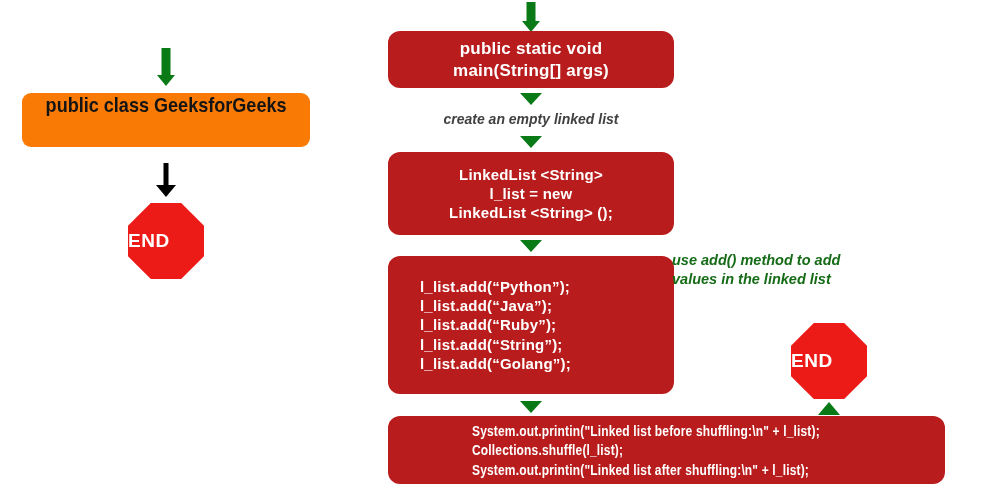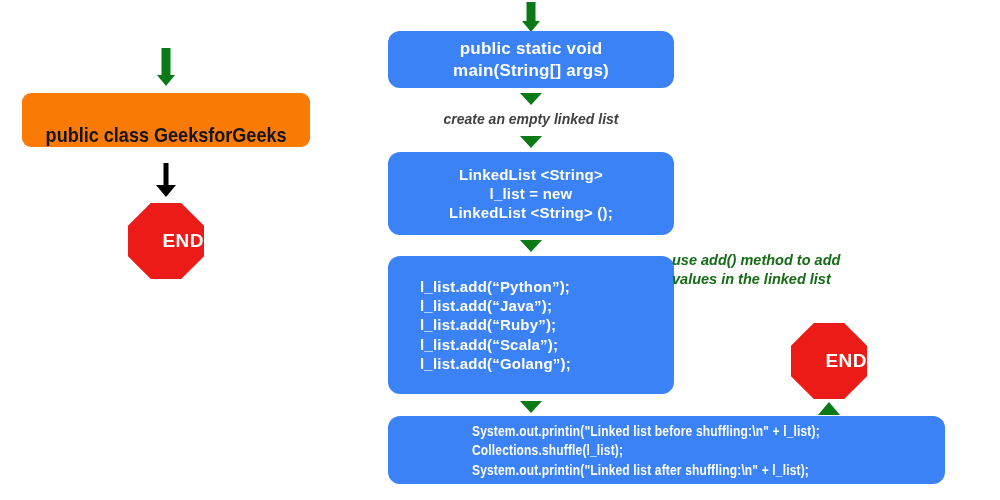--- a/index.html
+++ b/index.html
@@ -16,21 +16,21 @@
     height: 500px;
     background: #ffffff;
     overflow: hidden;
   }
 
   
   .node { position: absolute; box-sizing: border-box; }
 
   
   .proc {
-    background: #3b82f6;
+    background: #b91c1c;
     border-radius: 12px;
     color: #ffffff;
     display: flex;
     flex-direction: column;
     align-items: center;
     justify-content: center;
     font-weight: bold;
     letter-spacing: .2px;
     line-height: 1.28;
     text-align: center;
@@ -55,43 +55,42 @@
     transform-origin: left center;
     font-weight: bold;
   }
 
   
   .classbox {
     background: #f97b06;
     border-radius: 9px;
     color: #141414;
     display: flex;
-    align-items: flex-end;
+    align-items: flex-start;
     justify-content: center;
     font-weight: bold;
     text-align: center;
   }
   .classbox .ln {
     transform: scaleX(.86);
     transform-origin: center center;
     white-space: pre;
   }
 
   
   .stopsign {
     background: #ec1b17;
     color: #ffffff;
     display: flex;
     align-items: center;
-    justify-content: flex-end;
+    justify-content: flex-start;
     font-weight: bold;
     -webkit-clip-path: polygon(30% 0%, 70% 0%, 100% 30%, 100% 70%, 70% 100%, 30% 100%, 0% 70%, 0% 30%);
     clip-path: polygon(30% 0%, 70% 0%, 100% 30%, 100% 70%, 70% 100%, 30% 100%, 0% 70%, 0% 30%);
     letter-spacing: .5px;
-    padding-left: 14px;
   }
 
   
   .arrow { position: absolute; }
   .arrow .stem { position: absolute; left: 50%; transform: translateX(-50%); top: 0; }
   .arrow .head {
     position: absolute; left: 50%; transform: translateX(-50%); bottom: 0;
     width: 0; height: 0; border-left: 9px solid transparent; border-right: 9px solid transparent;
   }
   .arrow.up .head {
@@ -172,21 +171,21 @@
 
   <div class="arrow tri-green node" style="left:520px; top:239px; width:22px; height:13px;">
     <div class="head"></div>
   </div>
 
   <div class="node proc codeblock" style="left:388px; top:256px; width:286px; height:138px; font-size:15px; padding-left:32px;">
     <div class="inner">
       <span class="ln">l_list.add(“Python”);</span>
       <span class="ln">l_list.add(“Java”);</span>
       <span class="ln">l_list.add(“Ruby”);</span>
-      <span class="ln">l_list.add(“Scala”);</span>
+      <span class="ln">l_list.add(“String”);</span>
       <span class="ln">l_list.add(“Golang”);</span>
     </div>
   </div>
 
   <div class="annot green" style="left:672px; top:251px; width:246px; font-size:14.5px;">use add() method to add
 values in the linked list</div>
 
   <div class="node stopsign" style="left:791px; top:323px; width:76px; height:76px; font-size:19px;">
     <span>END</span>
   </div>

